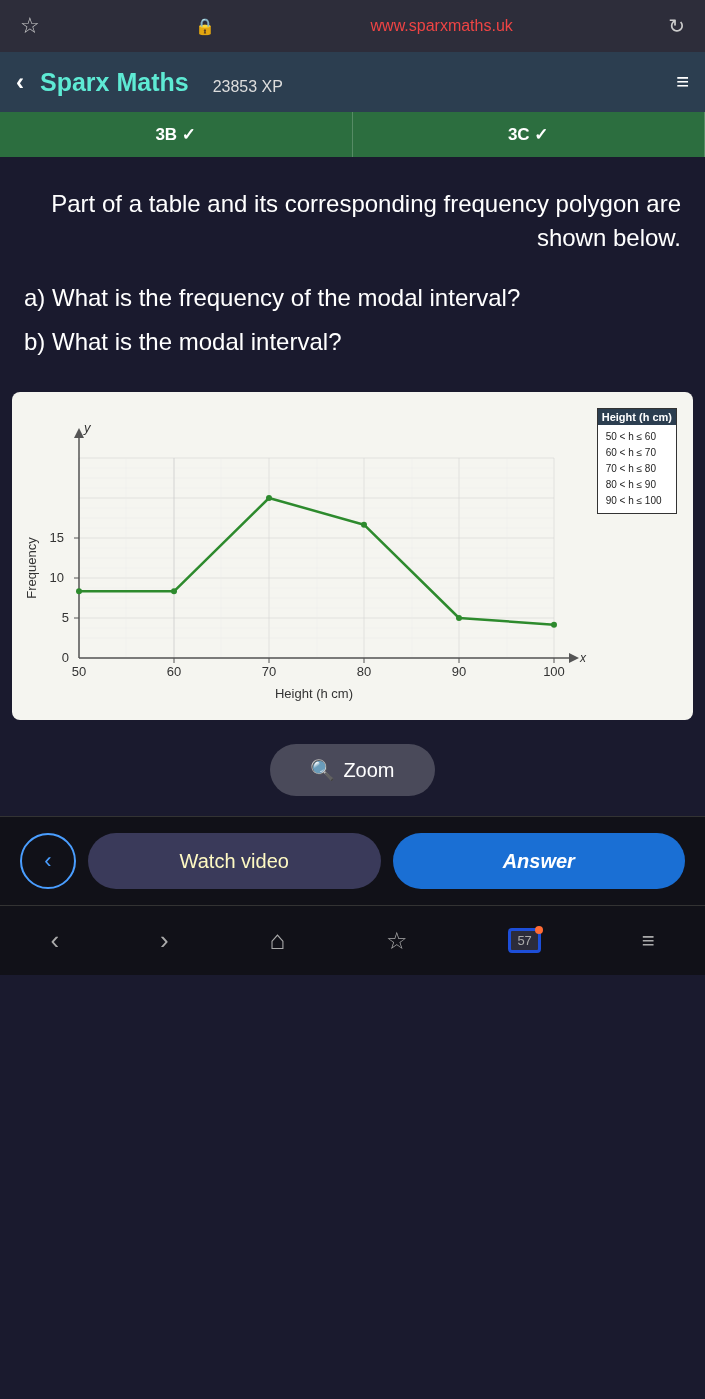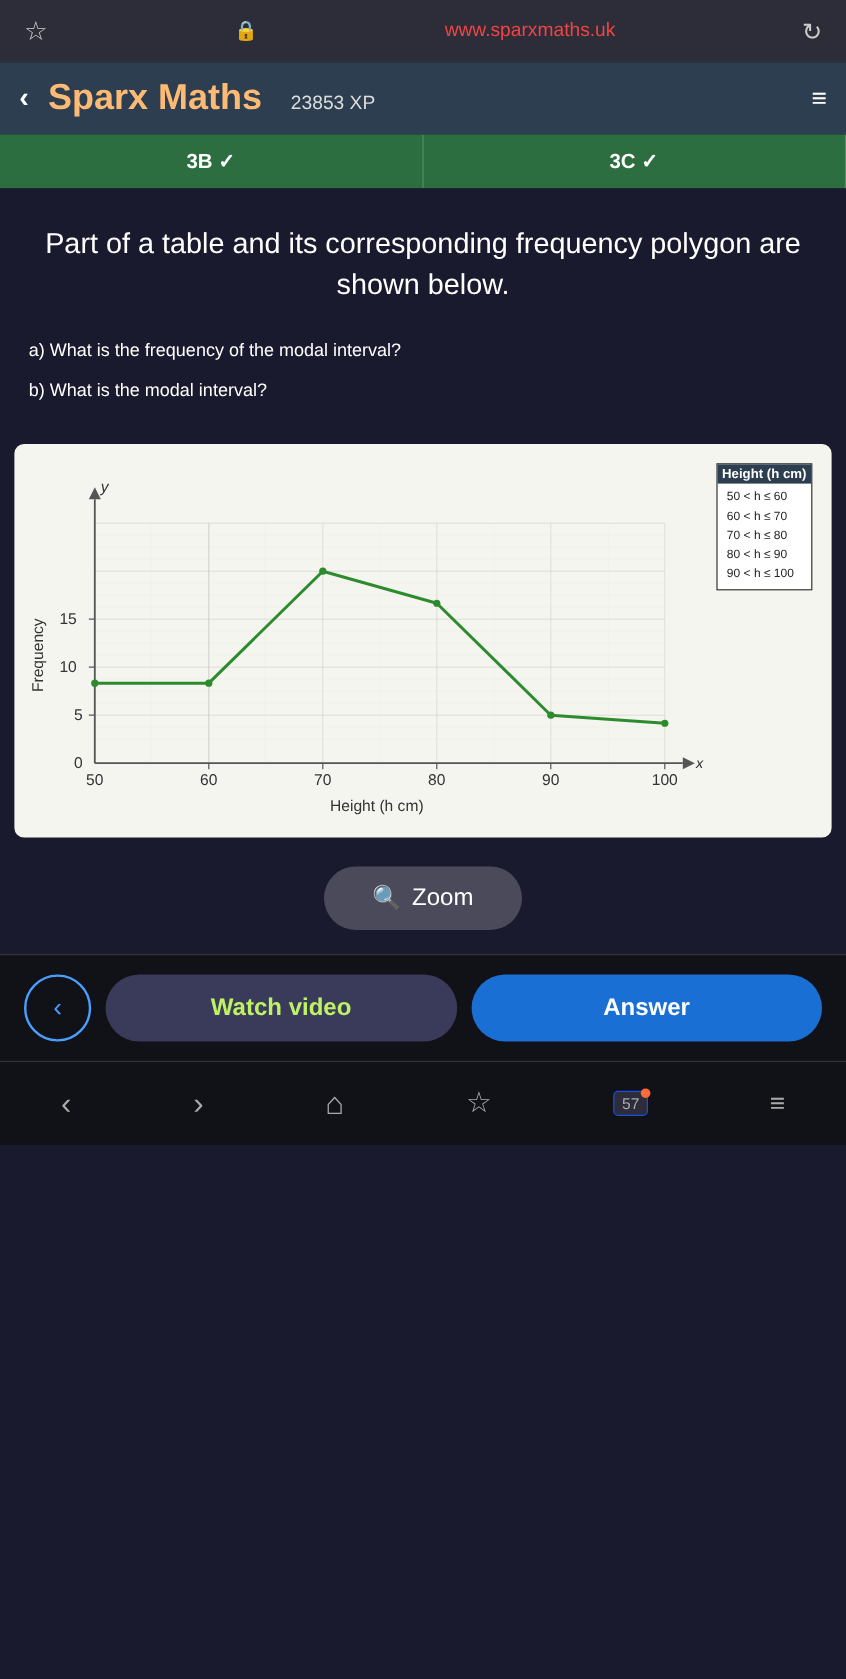--- a/index.html
+++ b/index.html
@@ -39,23 +39,23 @@
       align-items: center;
       padding: 0 16px;
       gap: 16px;
     }
     .back-arrow {
       font-size: 24px;
       color: white;
       font-weight: bold;
     }
     .app-title {
-      font-size: 30px;
+      font-size: 25px;
       font-weight: 700;
-      color: #fdba74;
+      color: #5eead4;
     }
     .xp-badge {
       font-size: 16px;
       color: #ddd;
       margin-left: 8px;
       margin-top: 10px;
     }
     .menu-icon {
       margin-left: auto;
       font-size: 22px;
@@ -82,23 +82,24 @@
     .question-area {
       background: #1a1a2e;
       padding: 30px 24px 20px;
       text-align: center;
     }
     .question-text {
       font-size: 24px;
       line-height: 1.4;
       color: white;
       margin-bottom: 30px;
+      text-align: right;
     }
     .sub-question {
-      font-size: 15px;
+      font-size: 24px;
       color: white;
       text-align: left;
       margin-bottom: 16px;
     }
 
     
     .chart-container {
       background: #f5f5f0;
       border-radius: 8px;
       margin: 0 12px;
@@ -178,53 +179,54 @@
       justify-content: center;
       cursor: pointer;
       flex-shrink: 0;
     }
     .watch-video-button {
       flex: 1;
       height: 56px;
       border-radius: 30px;
       background: #3a3a5a;
       border: none;
-      color: #bef264;
+      color: #fef9c3;
       font-size: 20px;
-      font-weight: 700;
+      font-weight: 400;
       cursor: pointer;
     }
     .answer-button {
       flex: 1;
       height: 56px;
       border-radius: 30px;
       background: #1a6fd4;
       border: none;
       color: white;
       font-size: 20px;
       font-weight: 700;
       cursor: pointer;
+      font-style: italic;
     }
 
     
     .bottom-nav {
       background: #111118;
       height: 70px;
       display: flex;
       align-items: center;
       justify-content: space-around;
       border-top: 1px solid #333;
     }
     .nav-icon {
       font-size: 22px;
       color: #aaa;
     }
     .nav-badge {
       background: #2c2c3a;
-      border: 1px solid #1d4ed8;
+      border: 3px solid #1d4ed8;
       border-radius: 4px;
       padding: 2px 6px;
       font-size: 13px;
       color: #aaa;
     }
     .notification-dot {
       width: 8px;
       height: 8px;
       background: #ff6b35;
       border-radius: 50%;

